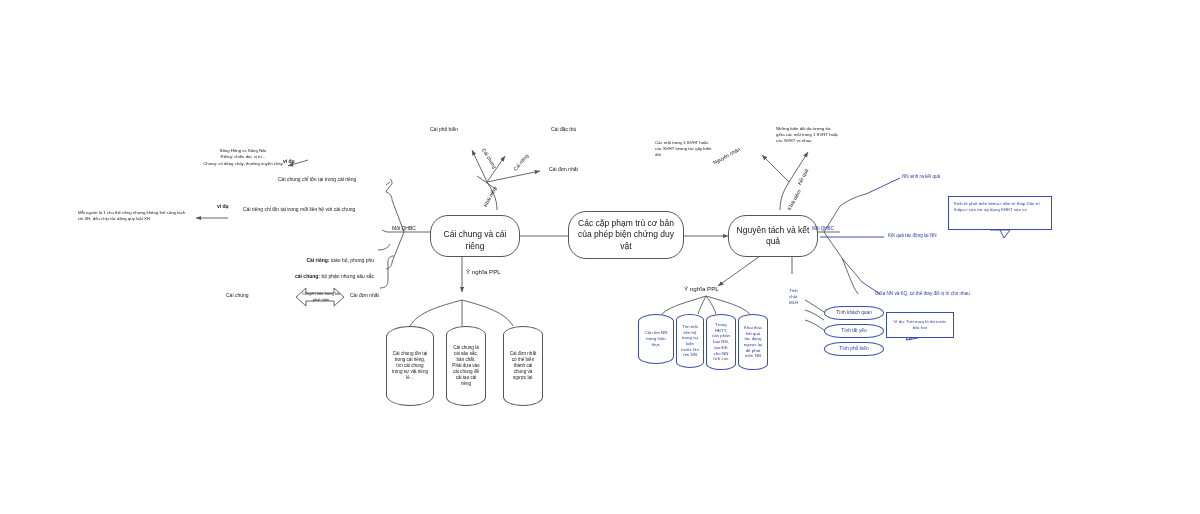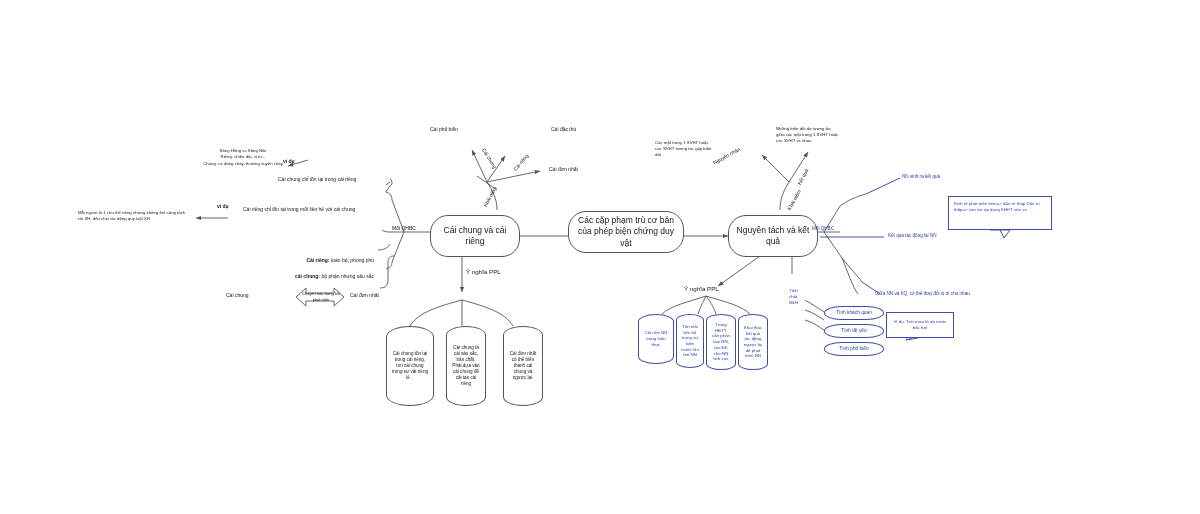--- a/index.html
+++ b/index.html
@@ -119,25 +119,25 @@
     <g stroke="#55565a" stroke-width="0.9" fill="none">
       <path d="M842,258 C848,272 852,286 858,294"></path>
     </g>
 
     <g stroke="#2c3e9e" stroke-width="0.9" fill="#fff">
       <path d="M1000,230 L1004,238 L1010,230 Z"></path>
       <path d="M908,330 L910,340 L918,330 Z"></path>
     </g>
   </svg>
 
-  <div class="node" style="left:568px;top:211px;width:116px;height:42px;">
+  <div class="node" style="left:568px;top:211px;width:116px;height:48px;">
     <span>Các cặp phạm trù cơ bản của phép biện chứng duy vật</span>
   </div>
 
-  <div class="node" style="left:430px;top:215px;width:90px;height:42px;">
+  <div class="node" style="left:430px;top:215px;width:90px;height:42px;align-items:flex-end;">
     <span>Cái chung và cái riêng</span>
   </div>
 
   <div class="node" style="left:728px;top:215px;width:90px;height:42px;">
     <span>Nguyên tách và kết quả</span>
   </div>
 
   <div class="rot" style="left:482px;top:205px;transform:rotate(-62deg);">Khái niệm</div>
   <div class="lbl" style="left:392px;top:225px;">Mối QHBC</div>
   <div class="lbl" style="left:466px;top:268px;font-size:6.2px;">Ý nghĩa PPL</div>

